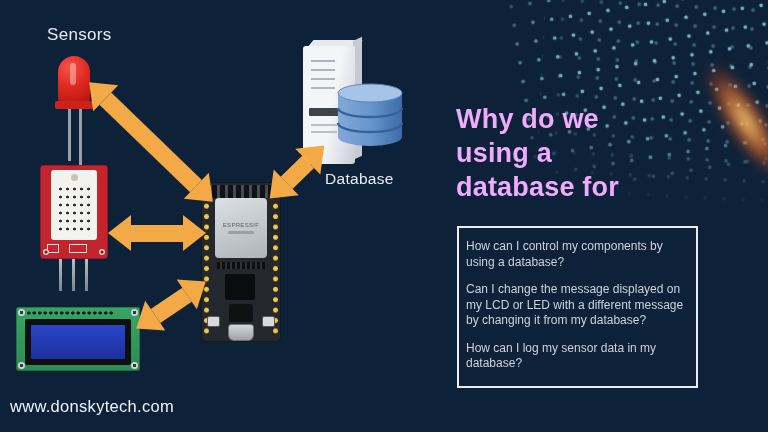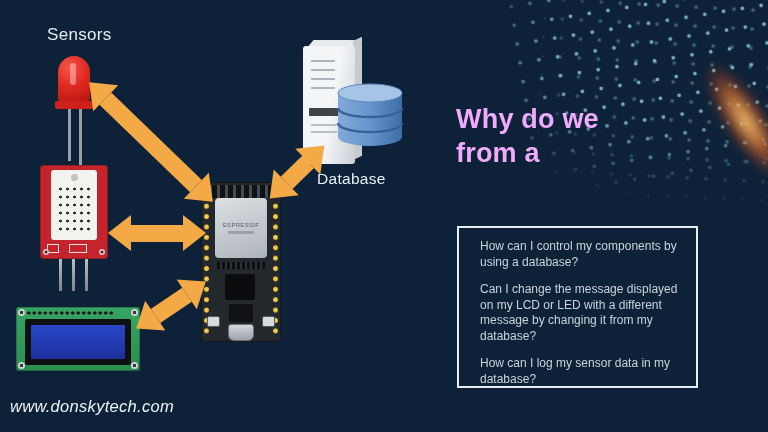--- a/index.html
+++ b/index.html
@@ -26,30 +26,30 @@
     position:absolute; left:706px; top:22px; width:58px; height:165px; z-index:1;
     background:radial-gradient(ellipse 46% 52% at 50% 62%,
       rgba(255,205,115,.95), rgba(246,125,45,.62) 38%,
       rgba(190,62,25,.32) 62%, rgba(190,62,25,0) 82%);
     transform:rotate(-33deg); filter:blur(5px);
   }
   
   .lbl { position:absolute; color:#E8EEF5; z-index:2; }
   .sensors-label { left:47px; top:25px; font-size:17px; color:#E3EAF2; letter-spacing:.3px; }
   .micro-label   { left:200px; top:348px; font-size:15px; letter-spacing:.3px; }
-  .db-label      { left:317px; top:170px; font-size:15.5px; letter-spacing:.3px; }
-  .footer        { left:10px; top:397px; font-size:16.5px; color:#EDF2F7; letter-spacing:.3px;font-style:italic; }
+  .db-label      { left:325px; top:170px; font-size:15.5px; letter-spacing:.3px; }
+  .footer        { left:10px; top:397px; font-size:16.5px; color:#EDF2F7; letter-spacing:.3px; }
   
   .heading {
     position:absolute; left:456px; top:82px; z-index:2;
     color:#f0abfc; font-size:27px; font-weight:800; line-height:34px; letter-spacing:.2px;margin-top:20px;
   }
   .qbox {
     position:absolute; left:457px; top:226px; width:241px; height:162px; z-index:2;
-    border:2px solid #E9EDF1; padding:11px 12px 8px 21px;
+    border:2px solid #E9EDF1; padding:11px 12px 8px 7px;
     color:#CBD3DB; font-size:12px; line-height:15.5px;
   }
   .qbox p { margin:0 0 12px 0; }
   .qbox p:last-child { margin:0; }
   
   .arrow { position:absolute; display:flex; align-items:center; z-index:3; }
   .ah { width:0; height:0; border-top:18px solid transparent; border-bottom:18px solid transparent; }
   .al { border-right:23px solid #F3AA46; }
   .ar { border-left:23px solid #F3AA46; }
   .as { height:17px; background:#F3AA46; width:calc(var(--l) - 46px); }
@@ -250,21 +250,22 @@
       <span class="ah ar"></span>
   </div>
   <div class="arrow" style="left:297px; top:172px; --l:76px; transform:translate(-50%,-50%) rotate(-44deg);">
     <span class="ah al"></span>
       <span class="as"></span>
       <span class="ah ar"></span>
   </div>
 
   <div class="heading">
     <div>Why do we</div>
-    <div>from a</div>
+    <div>using a</div>
+    <div>database for</div>
   </div>
 
   <div class="qbox">
     <p>How can I control my components by using a database?</p>
     <p>Can I change the message displayed on my LCD or LED with a different message by changing it from my database?</p>
     <p>How can I log my sensor data in my database?</p>
   </div>
 
 </div>
 

